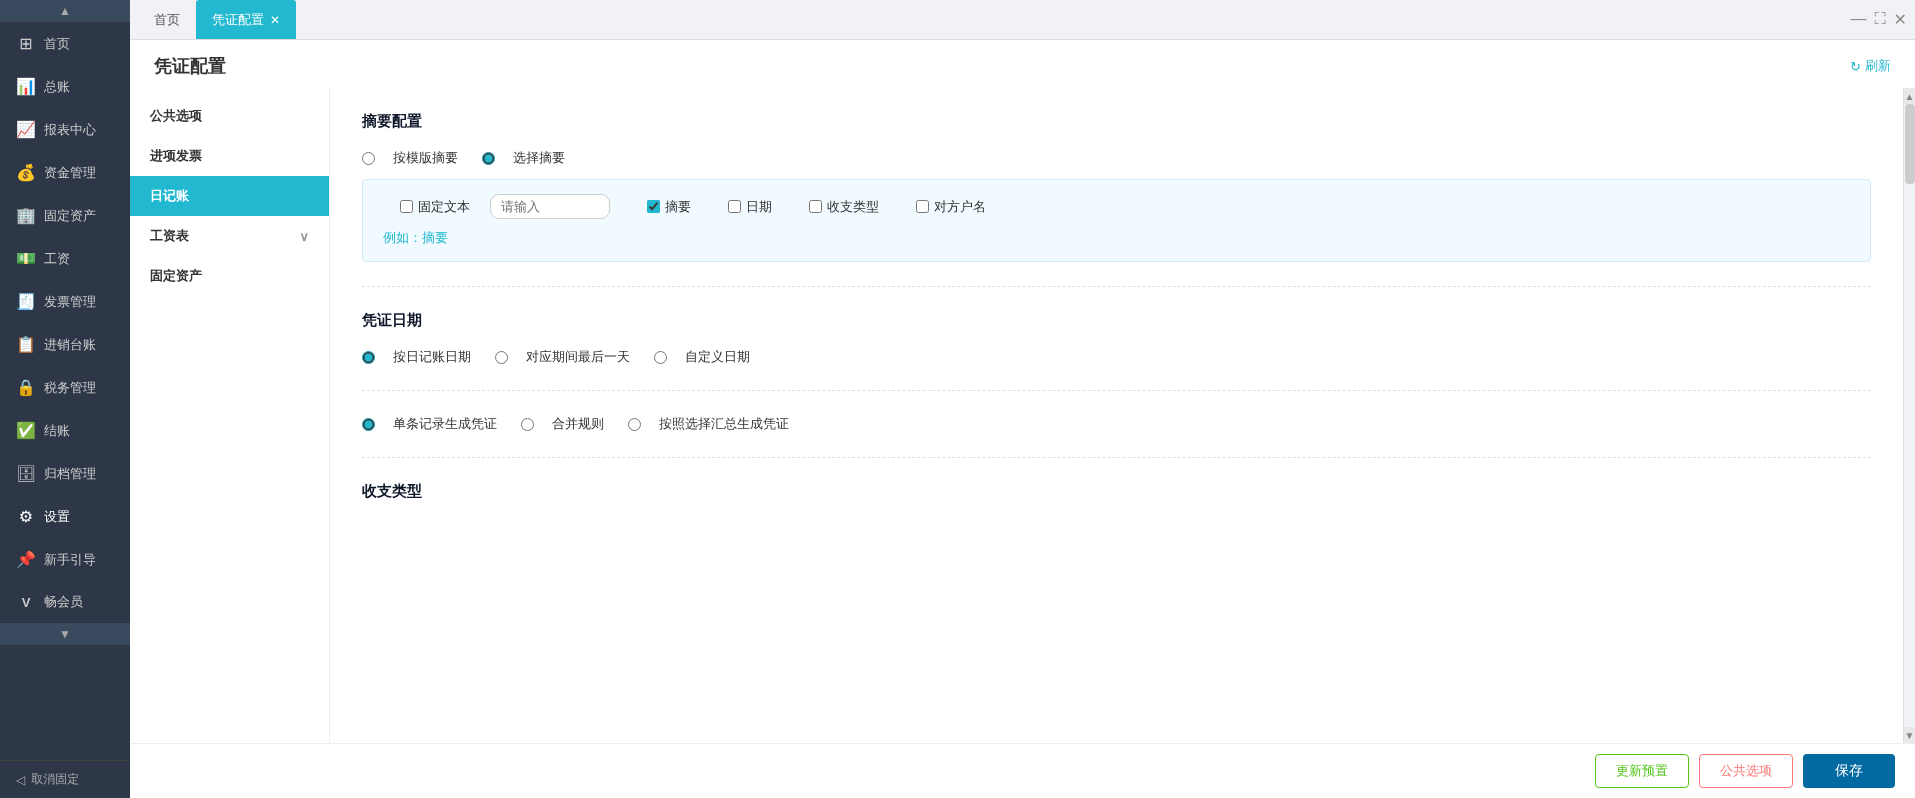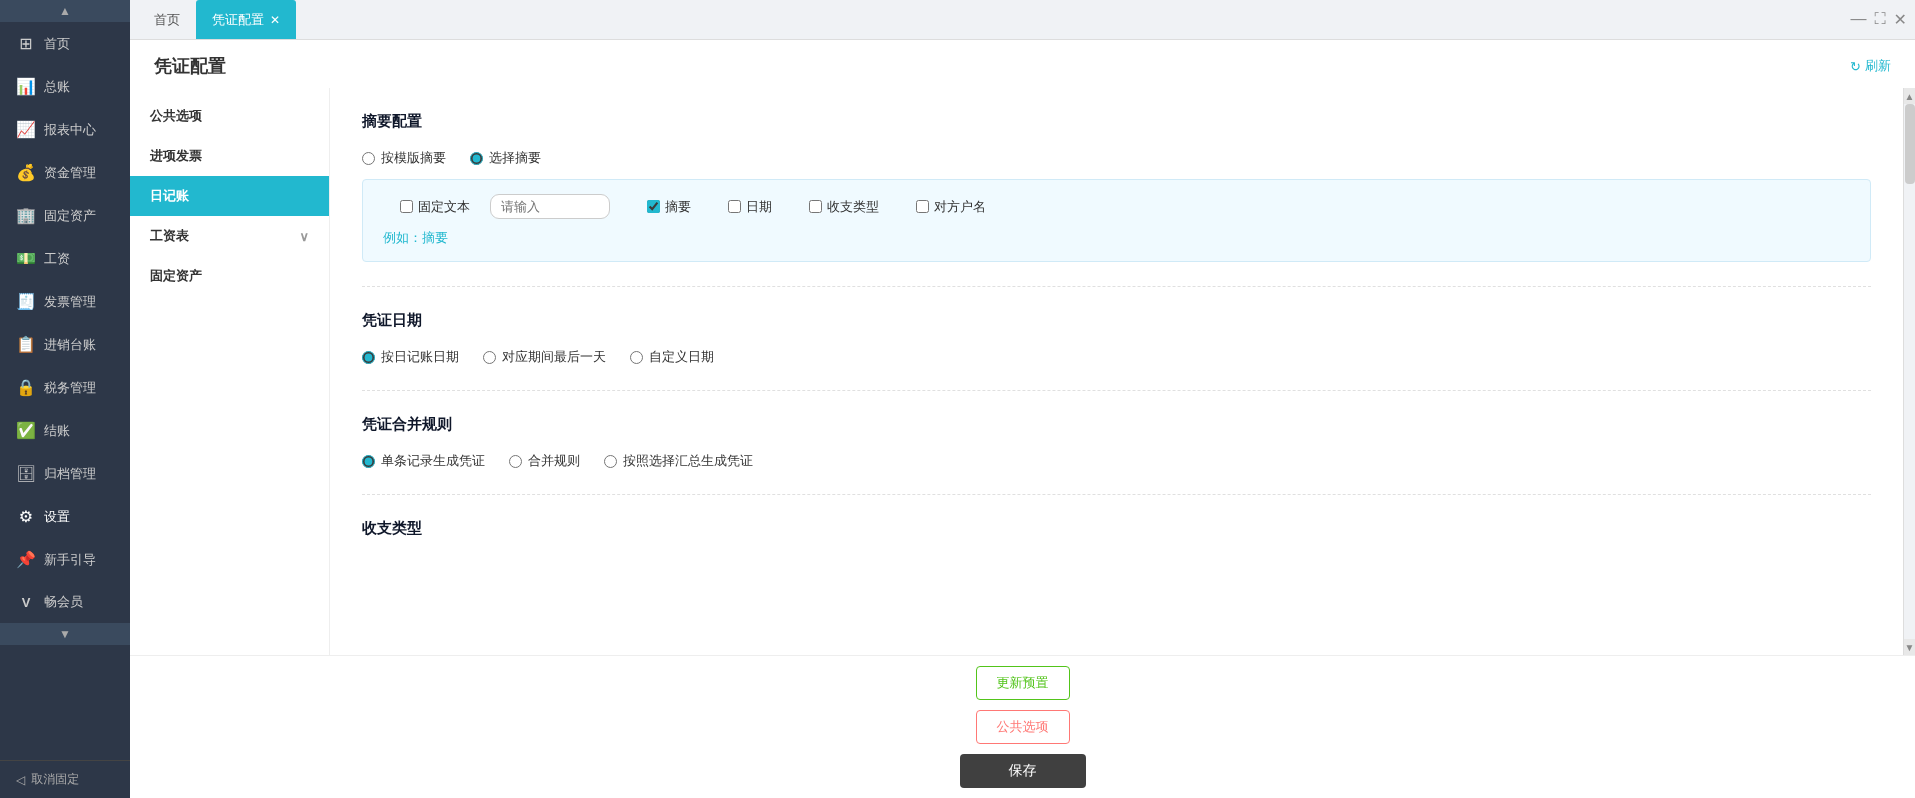--- a/index.html
+++ b/index.html
@@ -164,21 +164,21 @@
     
     .radio-group {
       display: flex;
       gap: 24px;
       align-items: center;
       flex-wrap: wrap;
     }
     .radio-label {
       display: flex;
       align-items: center;
-      gap: 6px;
+      gap: 18px;
       cursor: pointer;
       font-size: 13px;
       color: #333;
     }
     .radio-label input[type="radio"] { accent-color: #22b8cf; cursor: pointer; }
 
     
     .summary-box {
       background: #f0faff;
       border: 1px solid #d0eaf7;
@@ -219,44 +219,43 @@
 
     
     .bottom-bar {
       display: flex;
       justify-content: flex-end;
       align-items: center;
       gap: 10px;
       padding: 10px 20px;
       background: #fff;
       border-top: 1px solid #eee;
-      flex-direction: column;
     }
     .btn {
       padding: 7px 20px;
       border-radius: 4px;
       font-size: 13px;
       cursor: pointer;
       border: 1px solid transparent;
     }
     .btn-outline-green {
       background: #fff;
       border: 1px solid #52c41a;
       color: #52c41a;
     }
     .btn-outline-red {
       background: #fff;
       border: 1px solid #ff7875;
       color: #ff7875;
     }
     .btn-primary {
-      background: #404040;
+      background: #0369a1;
       color: #fff;
       border: none;
-      padding: 8px 49px;
+      padding: 8px 32px;
       font-size: 14px;
       border-radius: 4px;
     }
 
     
     .right-content::-webkit-scrollbar { width: 8px; }
     .right-content::-webkit-scrollbar-thumb { background: #ccc; border-radius: 4px; }
 
     
     .outer-scroll {
@@ -462,21 +461,20 @@
             <span>对应期间最后一天</span>
           </label>
           <label class="radio-label">
             <input type="radio" name="voucher-date" style="">
             <span>自定义日期</span>
           </label>
         </div>
       </div>
 
       <div class="section">
-        <div class="section-title">凭证合并规则</div>
         <div class="radio-group">
           <label class="radio-label">
             <input type="radio" name="merge-rule" checked="" style="">
             <span>单条记录生成凭证</span>
           </label>
           <label class="radio-label">
             <input type="radio" name="merge-rule" style="">
             <span>合并规则</span>
           </label>
           <label class="radio-label">

